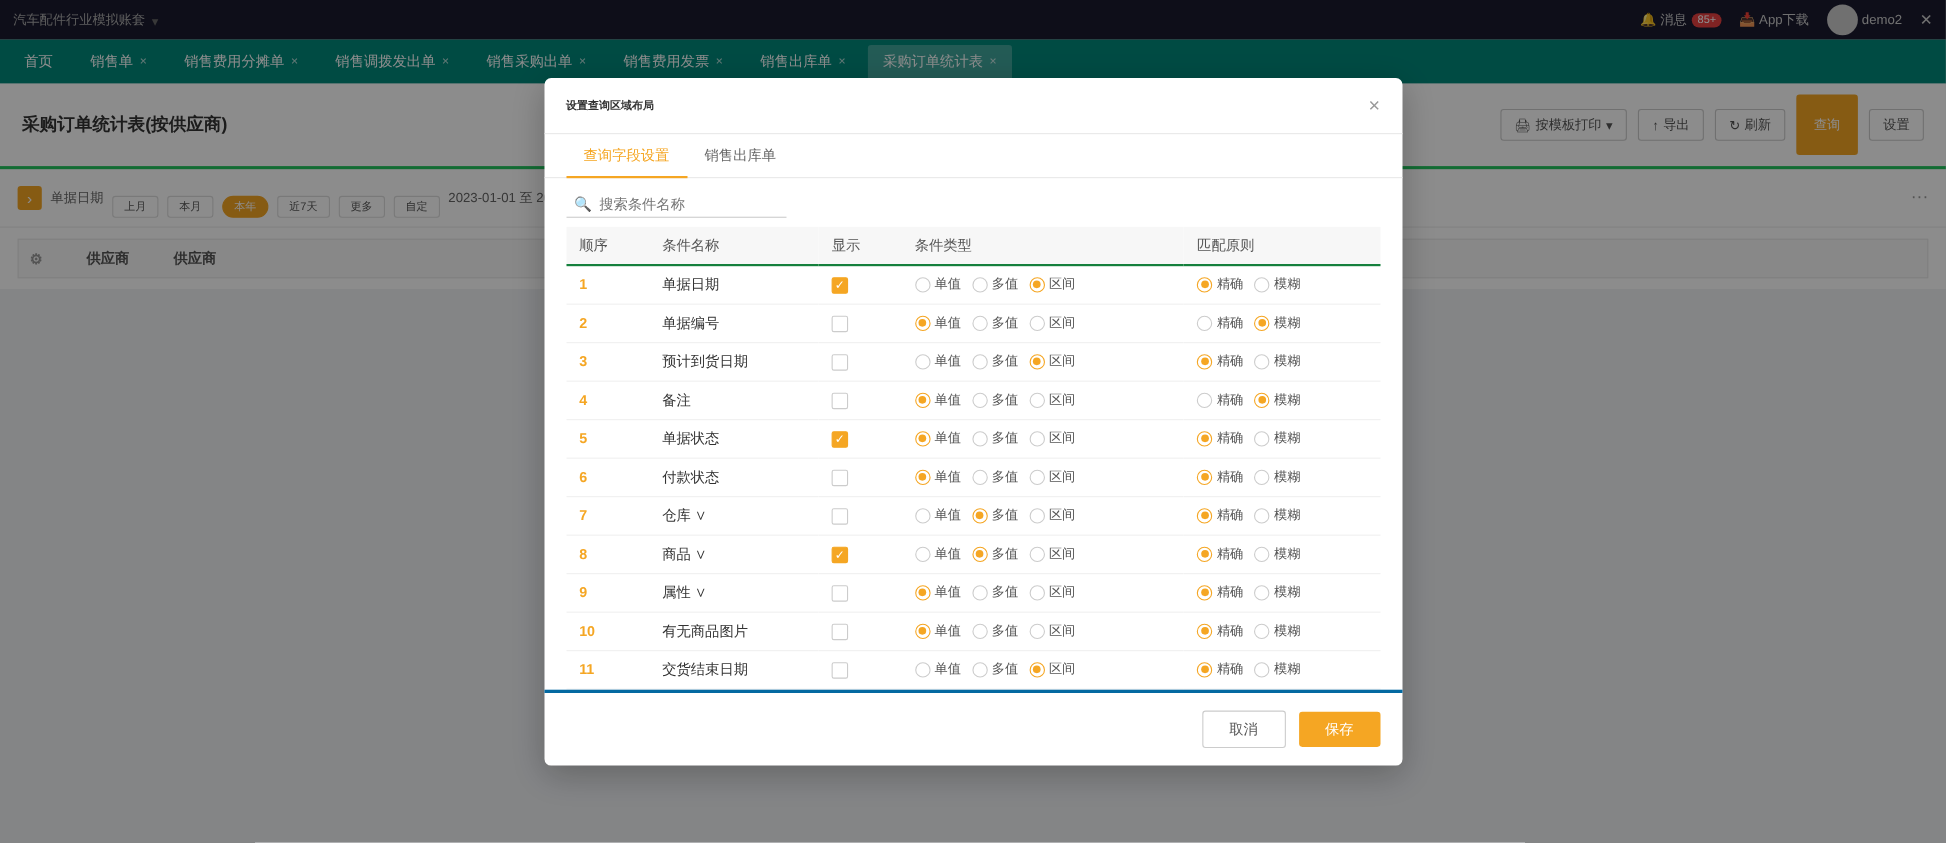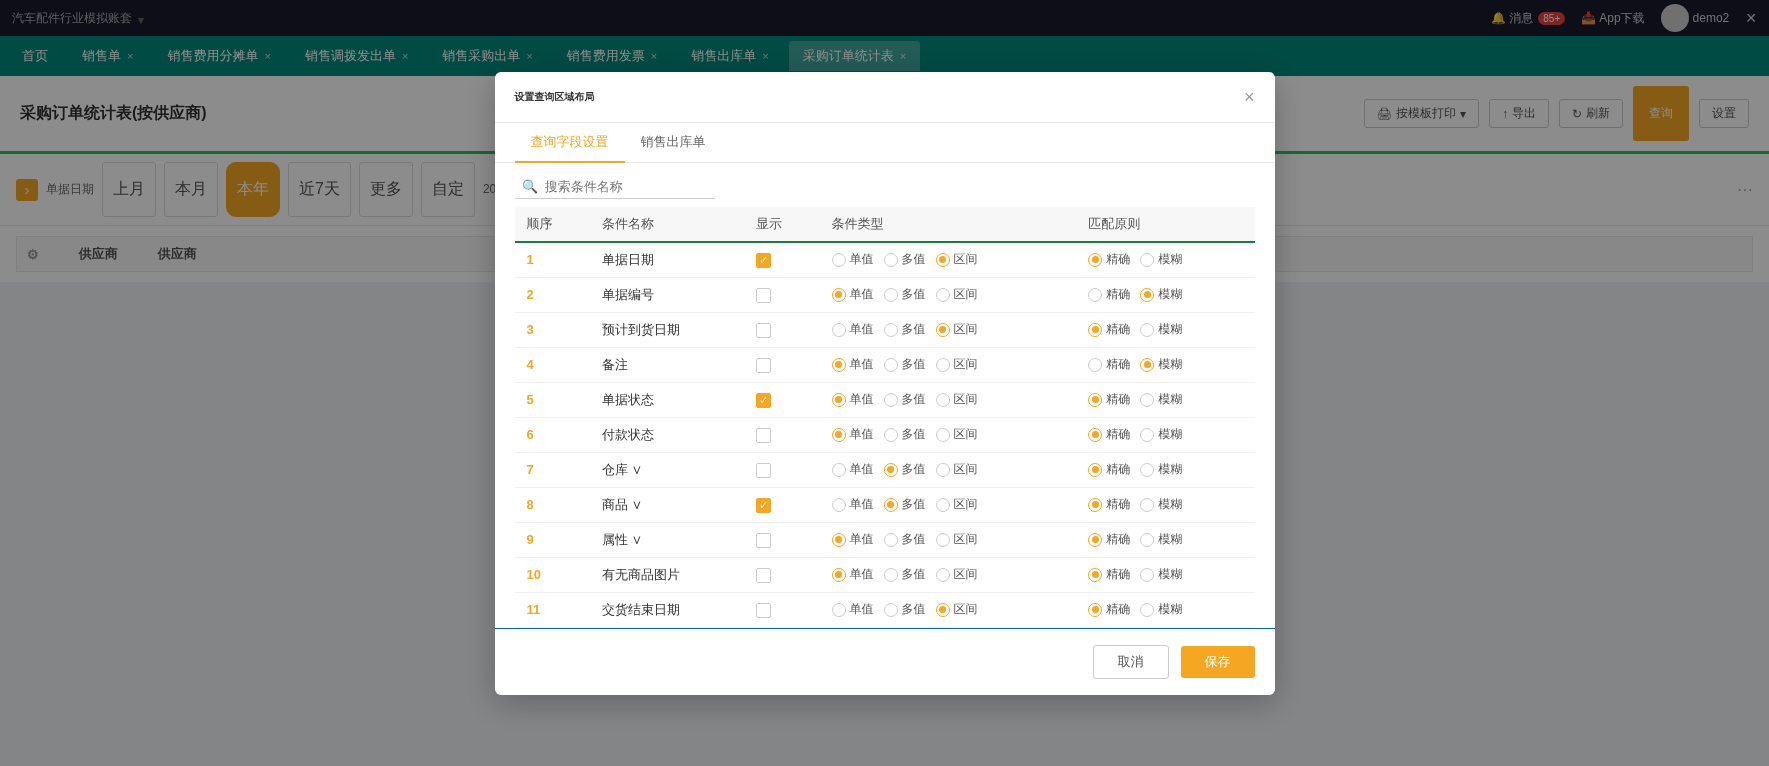--- a/index.html
+++ b/index.html
@@ -70,21 +70,21 @@
       display: flex;
       align-items: center;
       gap: 8px;
       border-bottom: 1px solid #e8e8e8;
     }
     .toolbar-toggle {
       background: #f5a623; color: #fff; border: none; width: 22px; height: 22px; border-radius: 3px; cursor: pointer; font-size: 14px;
     }
     .date-label { font-size: 12px; color: #666; }
     .date-btn {
-      padding: 16px 10px; border: 1px solid #ddd; border-radius: 3px; background: #fff; cursor: pointer; font-size: 16px; color: #555;
+      padding: 2px 10px; border: 1px solid #ddd; border-radius: 3px; background: #fff; cursor: pointer; font-size: 10px; color: #555; margin-top: 16px;
     }
     .date-btn.active { background: #f5a623; color: #fff; border-color: #f5a623; border-radius: 10px; }
     .date-range { font-size: 12px; color: #666; }
     .spacer { flex: 1; }
     .btn-dots { border: none; background: transparent; color: #999; cursor: pointer; font-size: 16px; }
 
     
     .table-area {
       background: #fff;
       margin: 0;
@@ -226,21 +226,21 @@
     .conditions-table::-webkit-scrollbar-track { background: #f1f1f1; }
     .conditions-table::-webkit-scrollbar-thumb { background: #ccc; border-radius: 3px; }
 
     
     .dialog-footer {
       padding: 16px 20px;
       display: flex;
       align-items: center;
       justify-content: flex-end;
       gap: 12px;
-      border-top: 1px solid #0369a1;
+      border-top: 3px solid #0369a1;
     }
     .btn-cancel {
       border: 1px solid #ccc; background: #fff; color: #555; padding: 7px 24px; border-radius: 3px; cursor: pointer; font-size: 13px;
     }
     .btn-save {
       background: #f5a623; border: none; color: #fff; padding: 7px 24px; border-radius: 3px; cursor: pointer; font-size: 13px; font-weight: 500;
     }
 
     
     .topbar-close { color: #ccc; cursor: pointer; font-size: 14px; }

